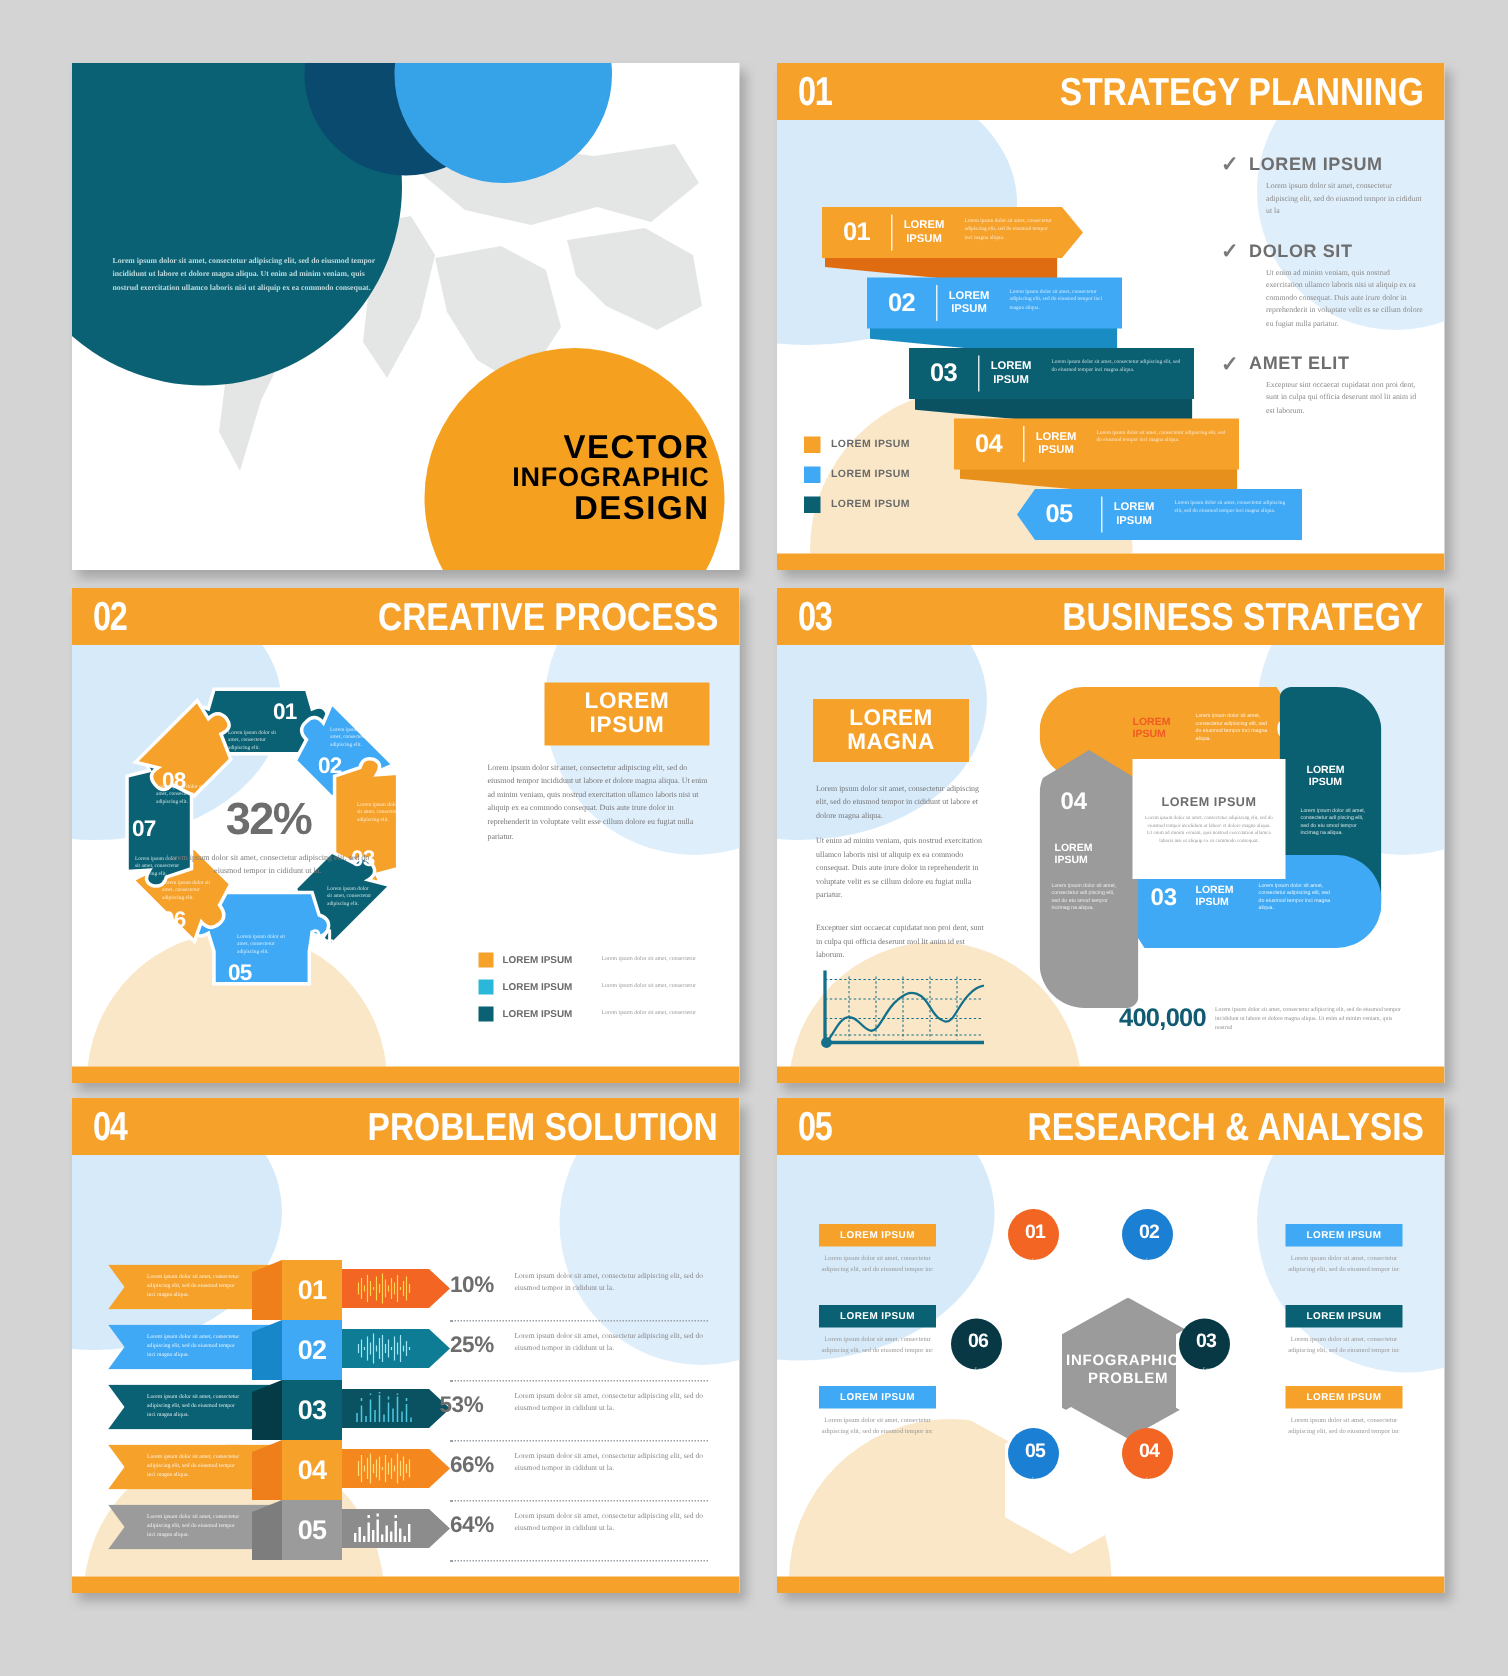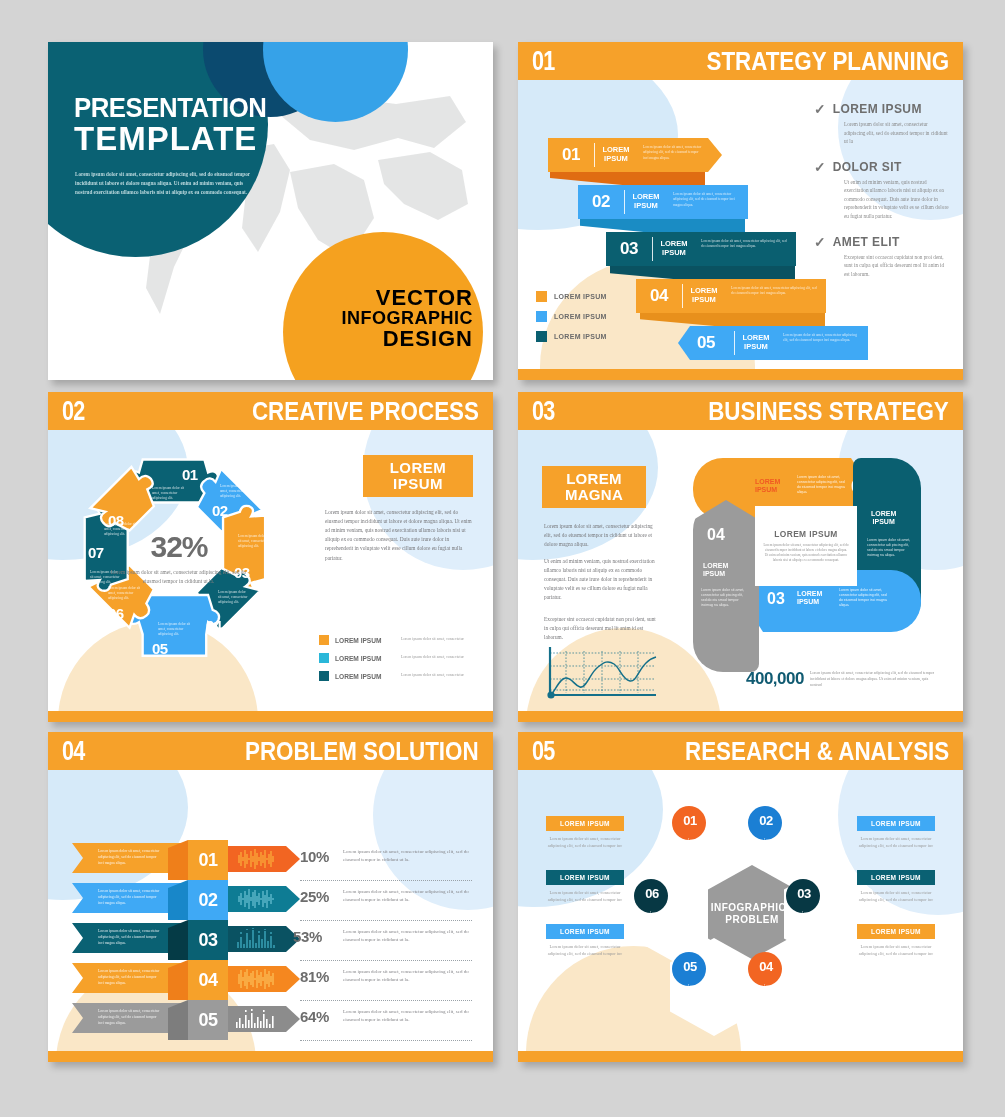--- a/index.html
+++ b/index.html
@@ -196,24 +196,20 @@
           <path d="M300 108 L352 100 L384 118 L390 152 L360 168 L326 152 L306 132 Z"></path>
           <path d="M316 200 L352 192 L372 214 L356 240 L326 232 Z"></path>
           <path d="M258 212 L288 206 L300 226 L282 244 L260 234 Z"></path>
         </g>
       </svg>
       <div class="c-teal"></div>
       <div class="c-navy"></div>
       <div class="c-ltblue"></div>
       <div class="c-orange"></div>
 
-      <div class="pt-title">
-        <div class="pt-l1">PRESENTATION</div>
-        <div class="pt-l2">TEMPLATE</div>
-      </div>
       <div class="pt-body">Lorem ipsum dolor sit amet, consectetur adipiscing elit, sed do eiusmod tempor incididunt ut labore et dolore magna aliqua. Ut enim ad minim veniam, quis nostrud exercitation ullamco laboris nisi ut aliquip ex ea commodo consequat.</div>
 
       <div class="vid">
         <div class="a">VECTOR</div>
         <div class="b">INFOGRAPHIC</div>
         <div class="c">DESIGN</div>
       </div>
     </div>
   </div>
 
@@ -529,21 +525,21 @@
             <span class="t">Lorem ipsum dolor sit amet, consectetur adipiscing elit, sed do eiusmod tempor inci magna aliqua.</span>
           </div>
         <div style="position:absolute;left:120px;top:190px;width:20px;height:40px;background:#ef7f1a;clip-path:polygon(0 8px,100% 0,100% 100%,0 100%);"></div>
         <div class="ps-num" style="left:140px;top:190px;background:#f6a12a;">04</div>
         <div style="position:absolute;left:180px;top:196px;width:72px;height:26px;background:#f5871f;clip-path:polygon(0 0,58px 0,72px 50%,58px 100%,0 100%);"></div>
         <svg style="position:absolute;left:188px;top:198px;width:42px;height:22px;" viewBox="0 0 42 22">
           <g stroke="#ffe07a" stroke-width="0.8" fill="none">
             <path d="M1 11 L1 11 M3 6 L3 16 M5 2 L5 20 M7 9 L7 13 M9 4 L9 18 M11 1 L11 21 M13 8 L13 14 M15 5 L15 17 M17 3 L17 19 M19 10 L19 12 M21 2 L21 20 M23 7 L23 15 M25 4 L25 18 M27 9 L27 13 M29 1 L29 21 M31 6 L31 16 M33 3 L33 19 M35 8 L35 14 M37 5 L37 17 M39 11 L39 11"></path>
           </g>
         </svg>
-        <div class="ps-pct" style="left:252px;top:198px;">81%</div>
+        <div class="ps-pct" style="left:252px;top:198px;">66%</div>
         <div class="ps-tx" style="left:295px;top:198px;">Lorem ipsum dolor sit amet, consectetur adipiscing elit, sed do eiusmod tempor in cididunt ut la.</div>
         <div class="ps-dot" style="left:252px;top:230px;width:172px;"></div>
       </div>
 
       <div>
         <div style="position:absolute;left:24px;top:233px;width:118px;height:30px;background:#9b9b9b;clip-path:polygon(0 0,100% 0,100% 100%,0 100%,11px 50%);"></div>
         <div class="ps-left" style="left:24px;top:233px;width:118px;">
             <span class="t">Lorem ipsum dolor sit amet, consectetur adipiscing elit, sed do eiusmod tempor inci magna aliqua.</span>
           </div>
         <div style="position:absolute;left:120px;top:230px;width:20px;height:40px;background:#7d7d7d;clip-path:polygon(0 8px,100% 0,100% 100%,0 100%);"></div>

